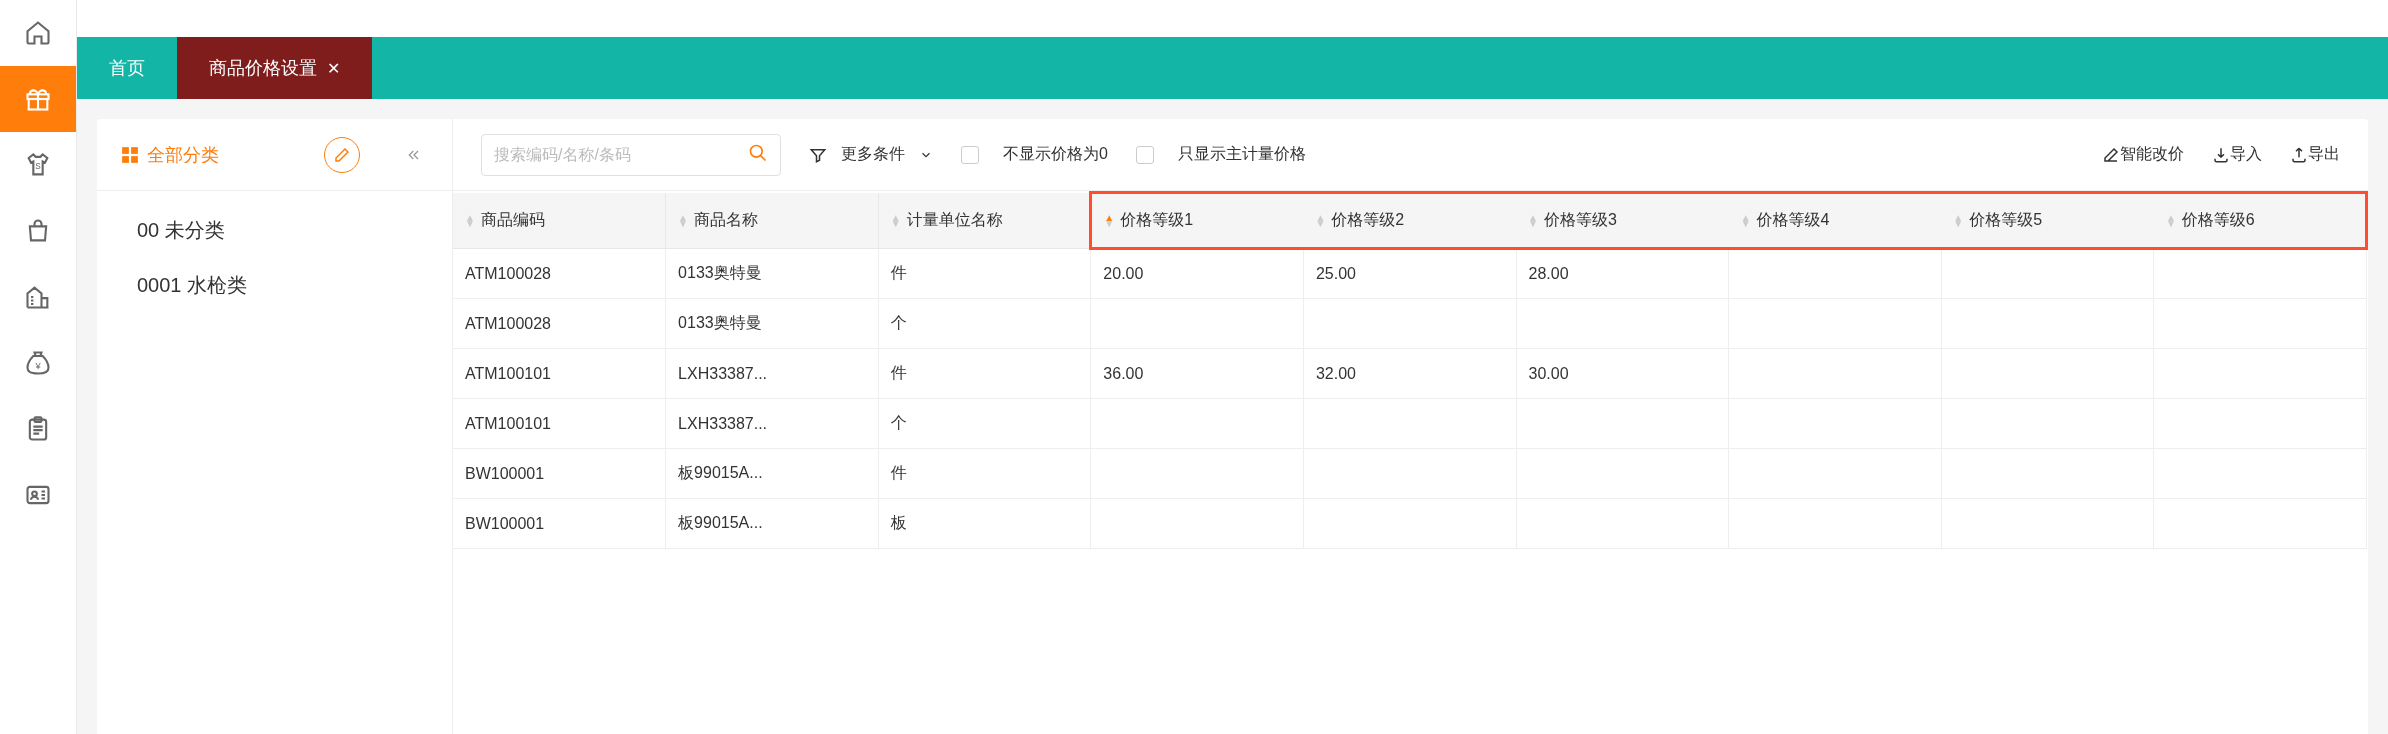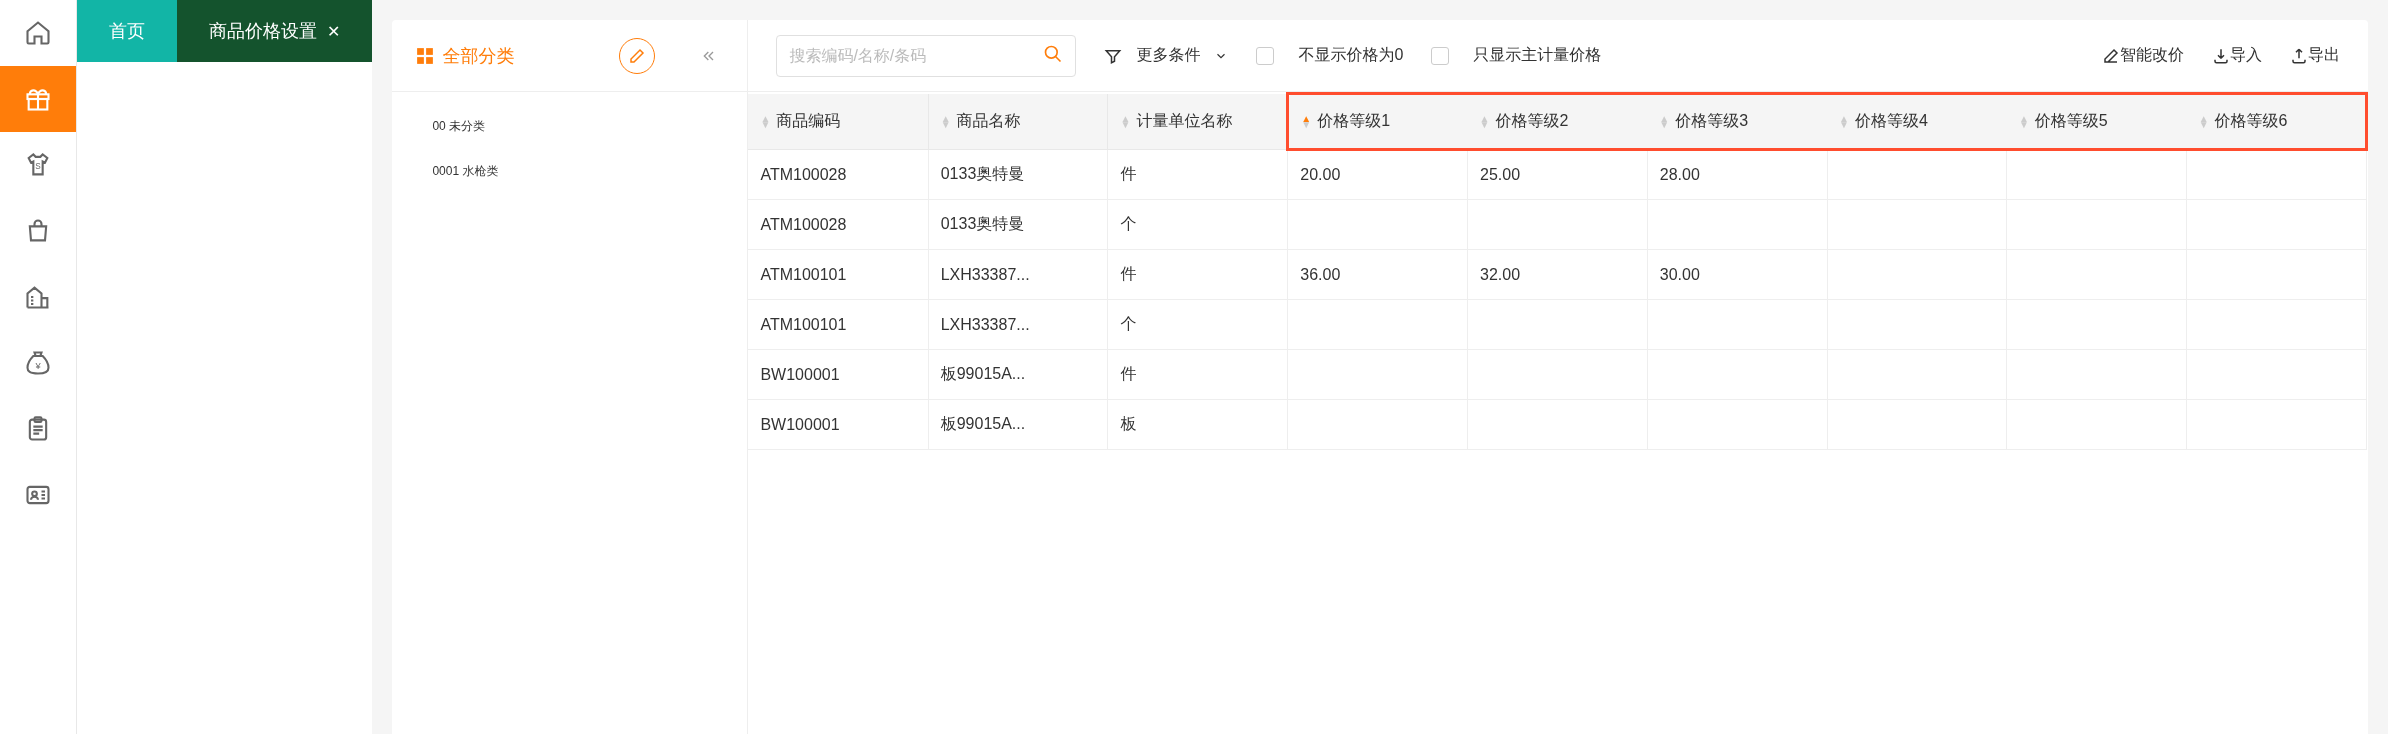--- a/index.html
+++ b/index.html
@@ -26,36 +26,36 @@
       align-items: center;
       justify-content: center;
       cursor: pointer;
       color: #666;
     }
     .sidebar-icon-item.active {
       background: #ff7d0a;
       color: #fff;
     }
     .sidebar-icon-item svg { width: 28px; height: 28px; }
-    .main-area { flex: 1; display: flex; flex-direction: row; }
+    .main-area { flex: 1; display: flex; flex-direction: column; margin-top: 37px; }
     .tab-bar {
       height: 62px;
       background: #12b5a6;
       display: flex;
       align-items: stretch;
     }
     .tab {
       padding: 0 32px;
       display: flex;
       align-items: center;
       color: #fff;
       font-size: 18px;
       cursor: pointer;
     }
-    .tab.active { background: #14532d; }
+    .tab.active { background: #7f1d1d; }
     .tab-close { margin-left: 10px; font-size: 16px; }
     .content-row {
       flex: 1;
       display: flex;
       padding: 20px 20px 0 20px;
       background: #f5f5f5;
       gap: 0;
     }
     .category-panel {
       width: 355px;
@@ -86,21 +86,21 @@
     .collapse-btn {
       width: 28px;
       display: flex; align-items: center; justify-content: center;
       color: #999; cursor: pointer;
       margin-left: 12px;
     }
     .cat-list { padding: 12px 0; }
     .cat-item {
       padding: 14px 40px;
       cursor: pointer;
-      font-size: 12px;
+      font-size: 20px;
       color: #333;
     }
     .table-panel {
       flex: 1;
       background: #fff;
       border-radius: 0 4px 0 0;
       display: flex;
       flex-direction: column;
       border-left: 1px solid #eee;
     }

